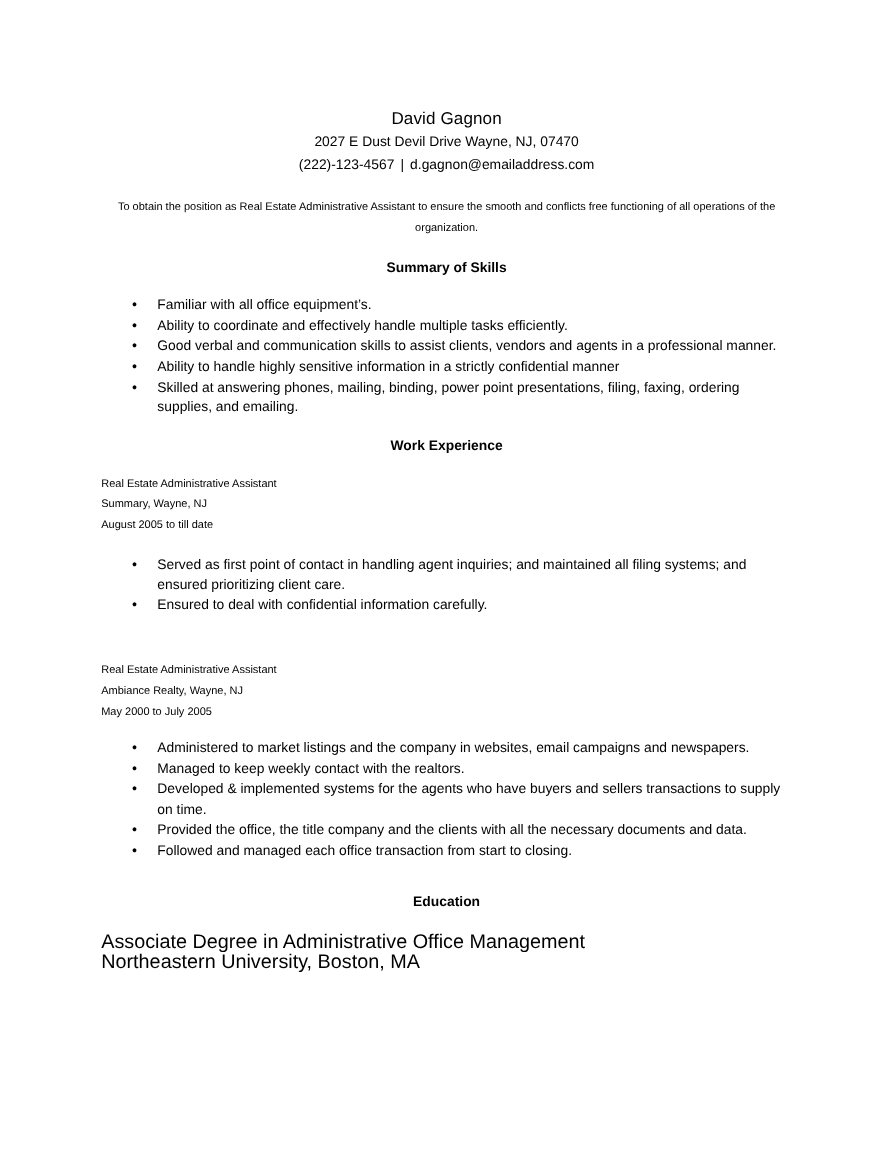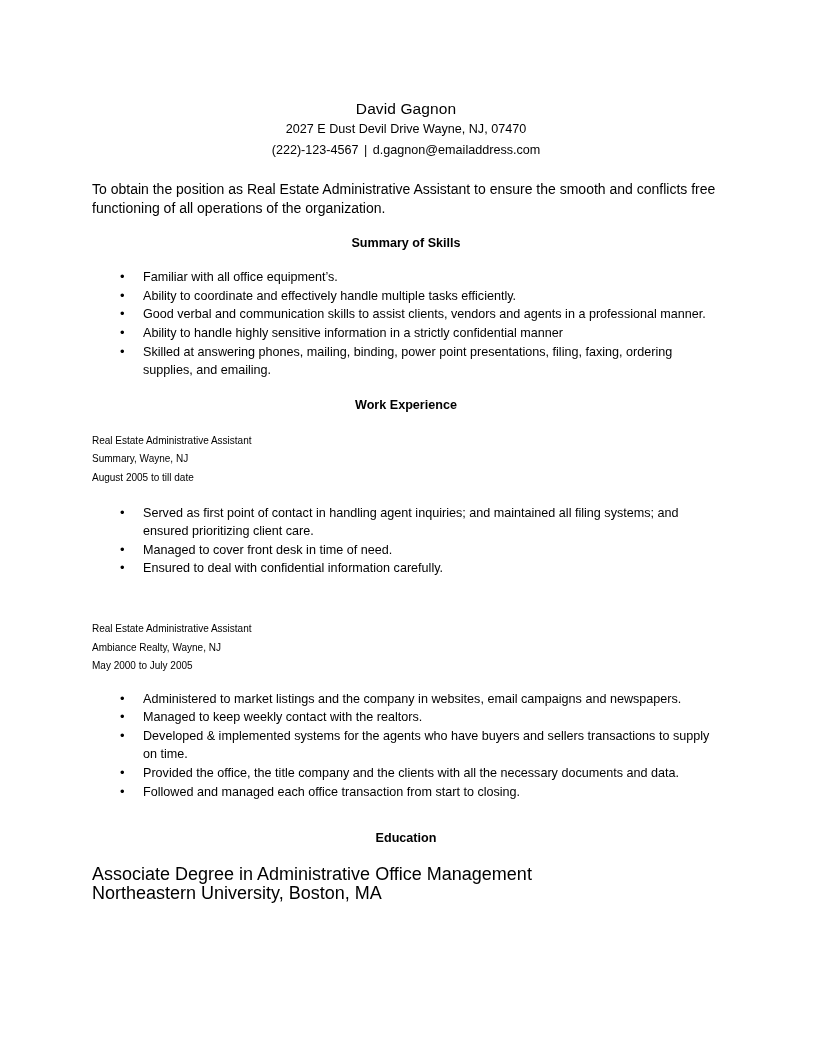--- a/index.html
+++ b/index.html
@@ -55,24 +55,24 @@
     font-weight: bold;
     line-height: 18px;
   }
   .sh-objective   { margin-top: 18px; }
   .sh-skills      { margin-top: 17px; }
   .sh-work        { margin-top: 16px; }
   .sh-education   { margin-top: 28px; }
 
   
   .para {
-    font-size: 14px;
+    font-size: 10px;
     line-height: 18.6px;
     margin-top: 19px;
-    text-align: left;
+    text-align: center;
   }
 
   
   ul.bullets {
     list-style: none;
     margin: 0;
     padding: 0;
     margin-top: 16px;
   }
   ul.bullets.tight { margin-top: 14px; }
@@ -140,21 +140,20 @@
 
     <div class="section-heading sh-work">Work Experience</div>
 
     <div class="job-block">
       <span class="line">Real Estate Administrative Assistant</span>
       <span class="line">Summary, Wayne, NJ</span>
       <span class="line">August 2005 to till date</span>
     </div>
     <ul class="bullets">
       <li>Served as first point of contact in handling agent inquiries; and maintained all filing systems; and ensured prioritizing client care.</li>
-      <li>Managed to cover front desk in time of need.</li>
       <li>Ensured to deal with confidential information carefully.</li>
     </ul>
 
     <div class="job-gap"></div>
 
     <div class="job-block">
       <span class="line">Real Estate Administrative Assistant</span>
       <span class="line">Ambiance Realty, Wayne, NJ</span>
       <span class="line">May 2000 to July 2005</span>
     </div>

